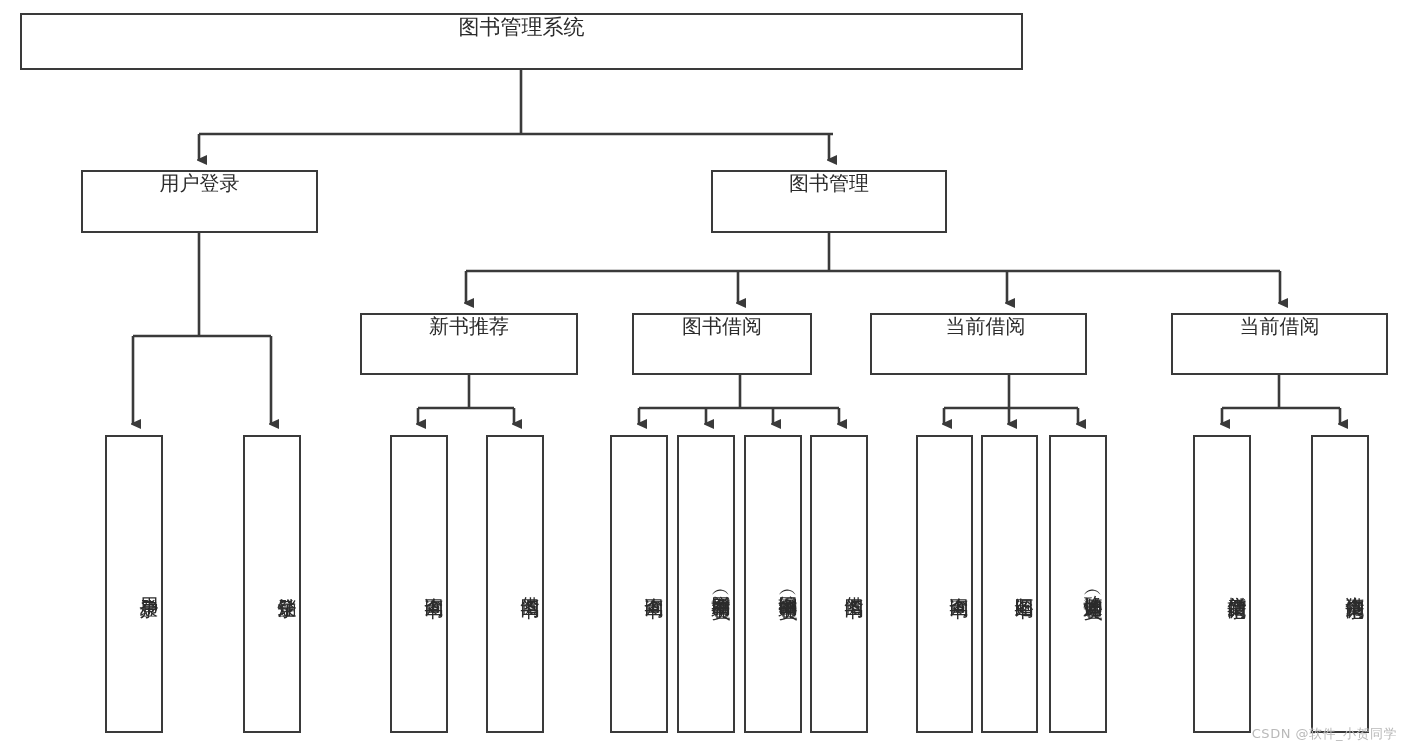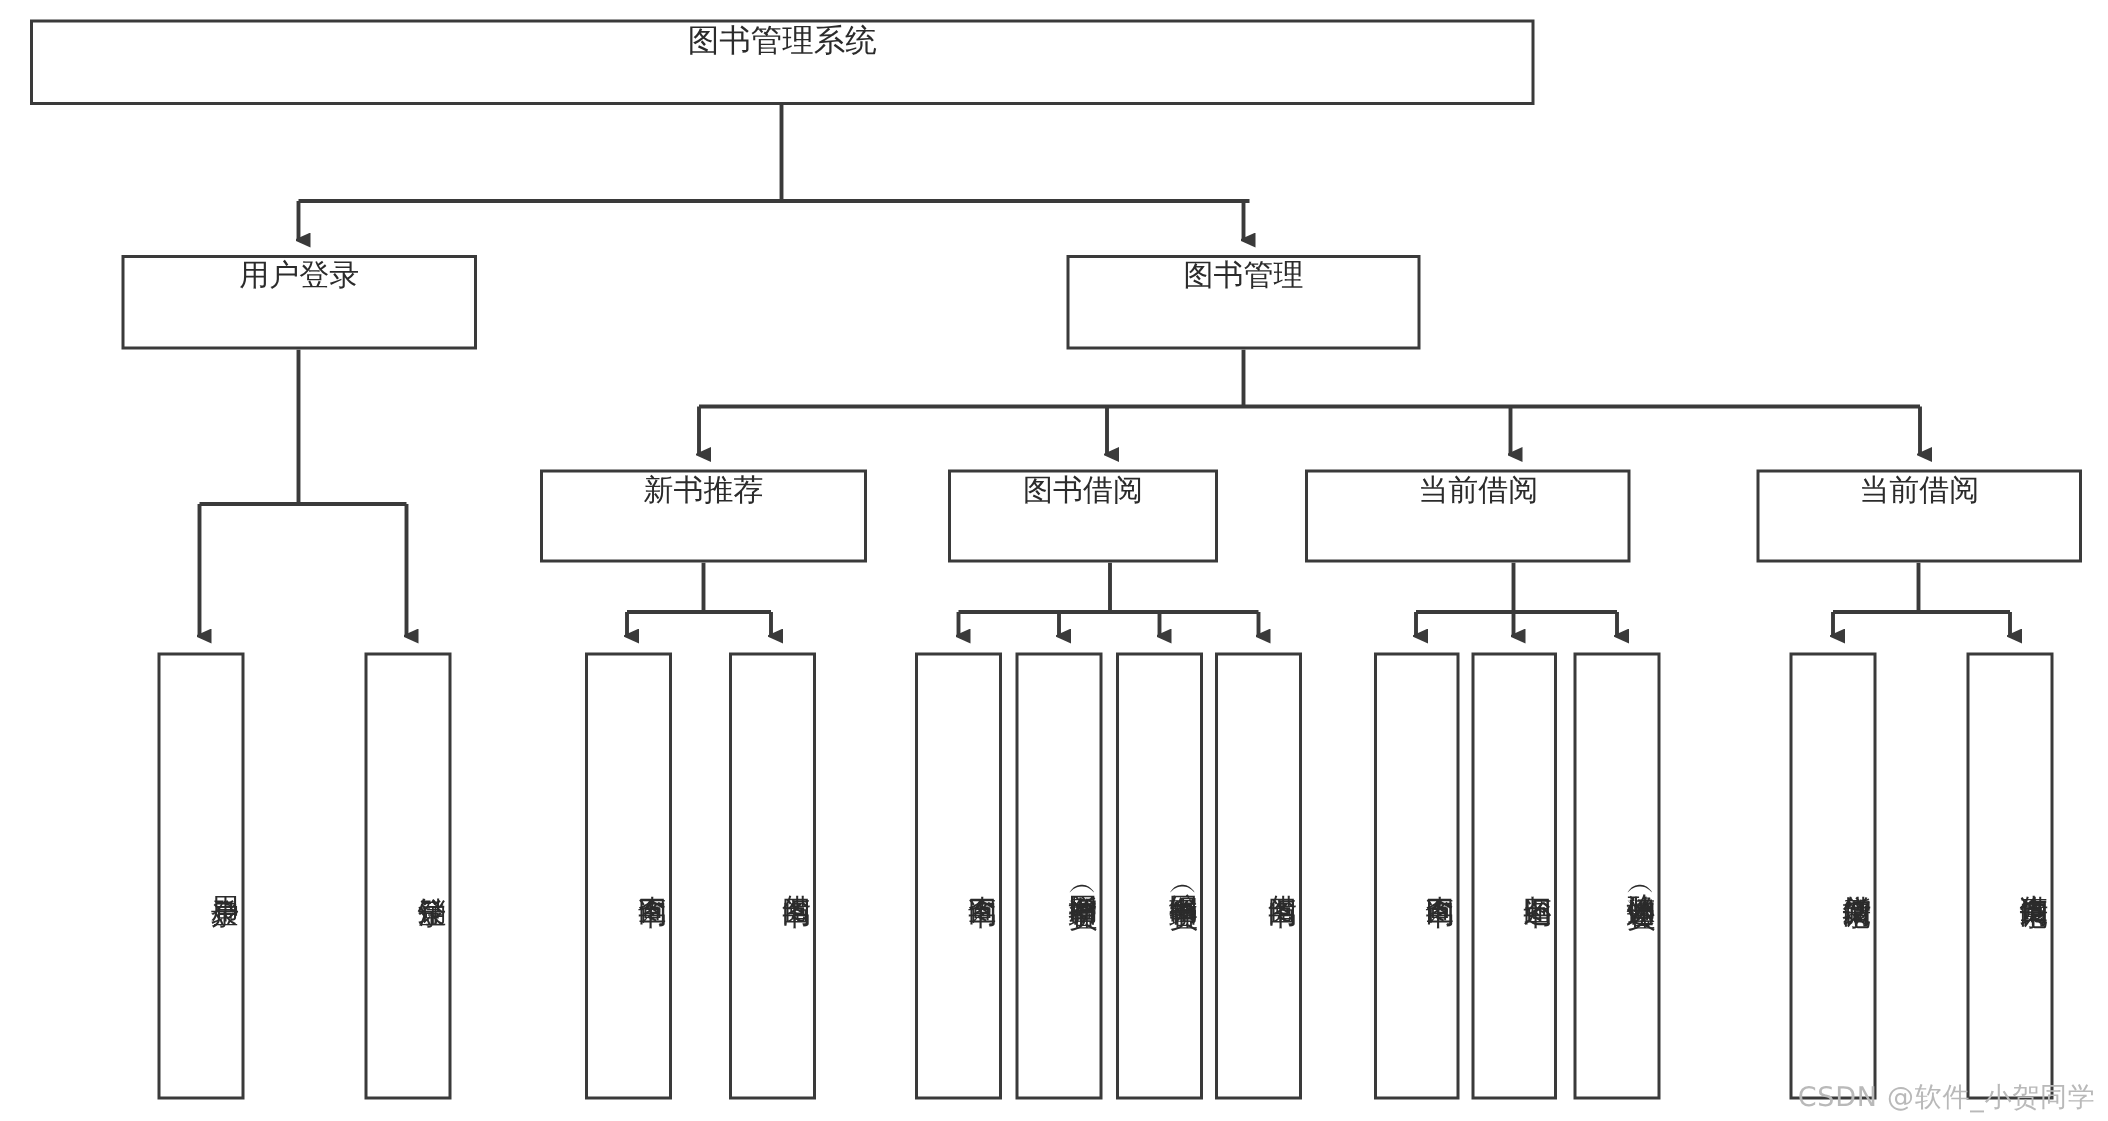--- a/index.html
+++ b/index.html
@@ -58,21 +58,21 @@
     white-space: pre-line;
   }
   .node.level2 .label {
     white-space: normal;
     display: block;
   }
   .watermark {
     position: absolute;
     right: 8px;
     bottom: 4px;
-    font-size: 18px;
+    font-size: 13px;
     color: #b9b9b9;
     z-index: 5;
     white-space: nowrap;
     letter-spacing: 0.5px;
   }
 </style>
 </head>
 <body>
 
 <div id="canvas">

